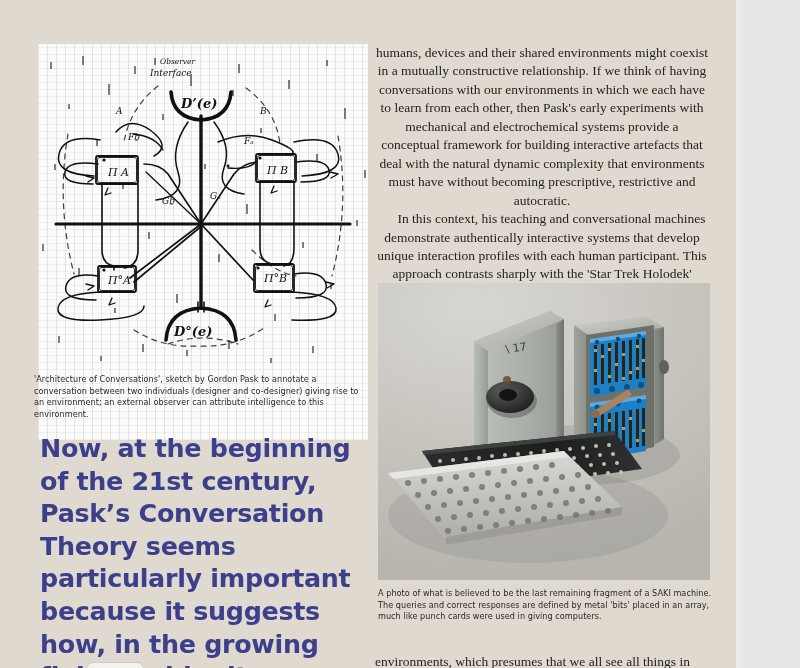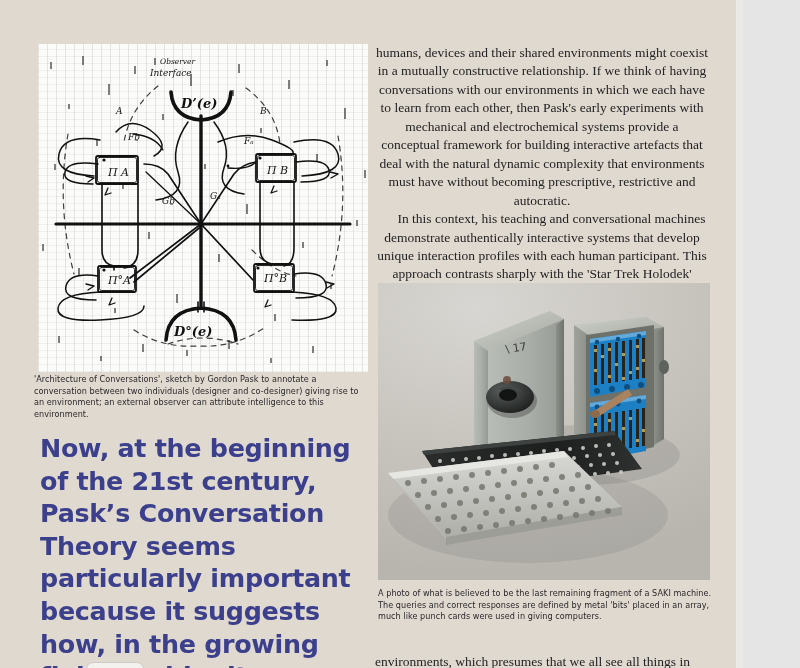--- a/index.html
+++ b/index.html
@@ -46,21 +46,21 @@
     position: absolute;
     left: 38px;
     top: 44px;
     width: 330px;
   }
 
   
   .diagram-figure {
     position: relative;
     width: 330px;
-    height: 328px;
+    height: 396px;
     background: #7dd3fc;
     overflow: hidden;
   }
   .diagram-canvas {
     position: absolute;
     inset: 0;
     background:
       repeating-linear-gradient(90deg,
         rgba(30,30,30,0.10) 0px, rgba(30,30,30,0.10) 1px,
         rgba(255,255,255,0) 1px, rgba(255,255,255,0) 9px),

